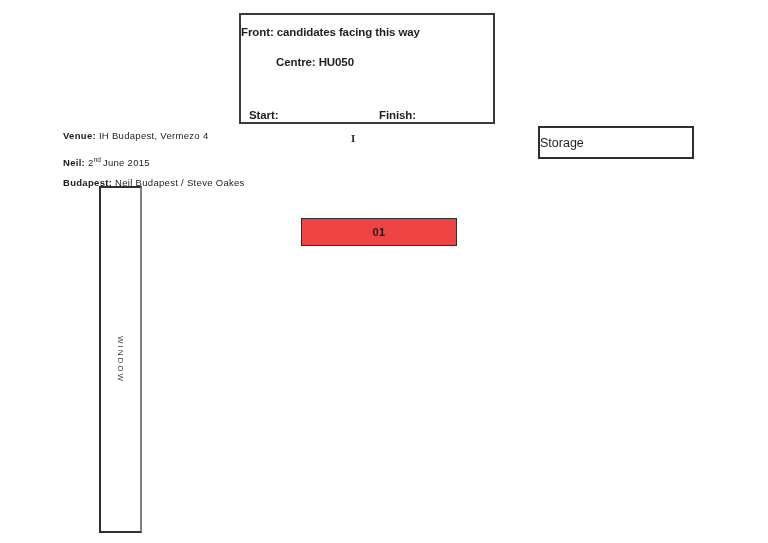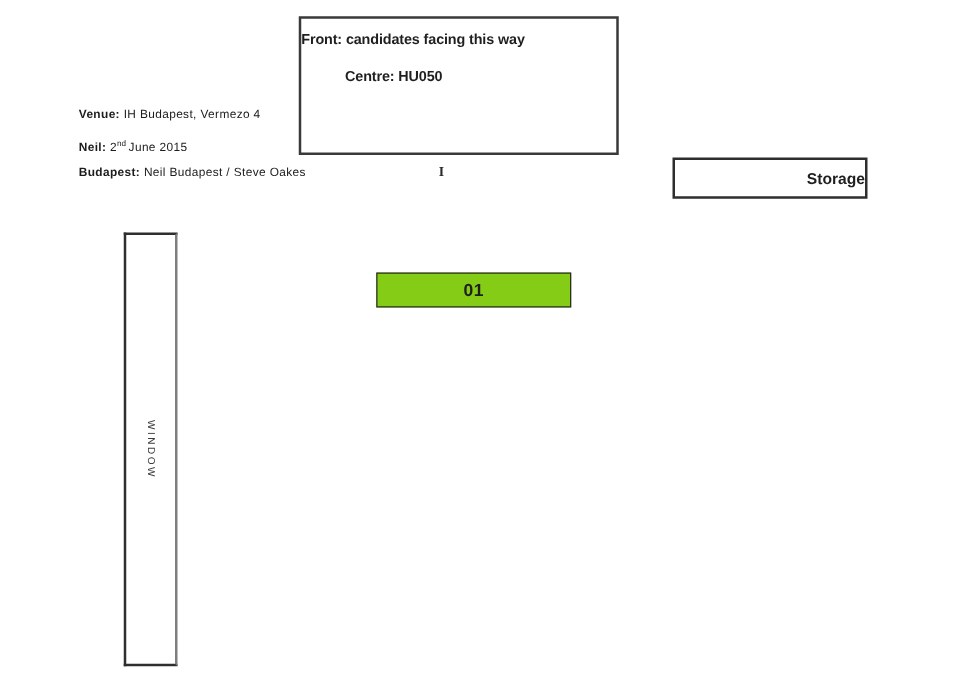--- a/index.html
+++ b/index.html
@@ -33,21 +33,21 @@
 
   
   .venue-block {
     position: absolute;
     left: 63px; top: 86px;
     font-size: 9.5px;
     letter-spacing: 0.3px;
     color: #1c1c1c;
     white-space: nowrap;
   }
-  .vb-line { position: absolute; left: 0; line-height: 12px; }
+  .vb-line { position: absolute; left: 0; line-height: 12px; margin-top: 44px; }
   .vb-venue { top: 0; }
   .vb-date { top: 24px; }
   .vb-signature { top: 47px; }
   .vb-label { font-weight: 700; }
   .vb-sup { font-size: 6.5px; vertical-align: 4px; letter-spacing: 0; }
   .vb-rest { margin-left: 2px; }
 
   
   .ibeam {
     position: absolute;
@@ -58,33 +58,33 @@
     color: #2a2a2a;
   }
 
   
   .storage-box {
     position: absolute;
     left: 538px; top: 126px;
     width: 152px; height: 29px;
     border: 2px solid #2e2e2e;
     background: #ffffff;
-    display: flex; align-items: center; justify-content: flex-end;
-    font-weight: 700; font-size: 12.5px;
+    display: flex; align-items: center; justify-content: flex-start;
+    font-weight: 400; font-size: 12.5px;
   }
 
   
   .desk-box {
     position: absolute;
     left: 301px; top: 218px;
     width: 154px; height: 26px;
     border: 1.5px solid #2e2e2e;
-    background: #84cc16;
+    background: #ef4444;
     display: flex; align-items: center; justify-content: center;
-    font-weight: 700; font-size: 14px;
+    font-weight: 700; font-size: 11px;
     letter-spacing: 0.5px;
   }
 
   
   .window-box {
     position: absolute;
     left: 99px; top: 186px;
     width: 39px; height: 343px;
     border: 2px solid #2f2f2f;
     border-right-color: #7e7e7e;
@@ -100,20 +100,24 @@
   }
 </style>
 </head>
 <body>
 
 <div class="page">
 
   <div class="header-box">
     <div class="hb-line hb-front">Front: candidates facing this way</div>
     <div class="hb-line hb-centre">Centre: HU050</div>
+    <div class="hb-line hb-times">
+      <span>Start:</span>
+      <span class="hb-finish">Finish:</span>
+    </div>
   </div>
 
   <div class="venue-block">
     <div class="vb-line vb-venue">
       <span class="vb-label">Venue:</span>
       <span>IH Budapest, Vermezo 4</span>
     </div>
     <div class="vb-line vb-date">
       <span class="vb-label">Neil:</span>
       <span>2</span><sup class="vb-sup">nd</sup><span class="vb-rest">June 2015</span>

